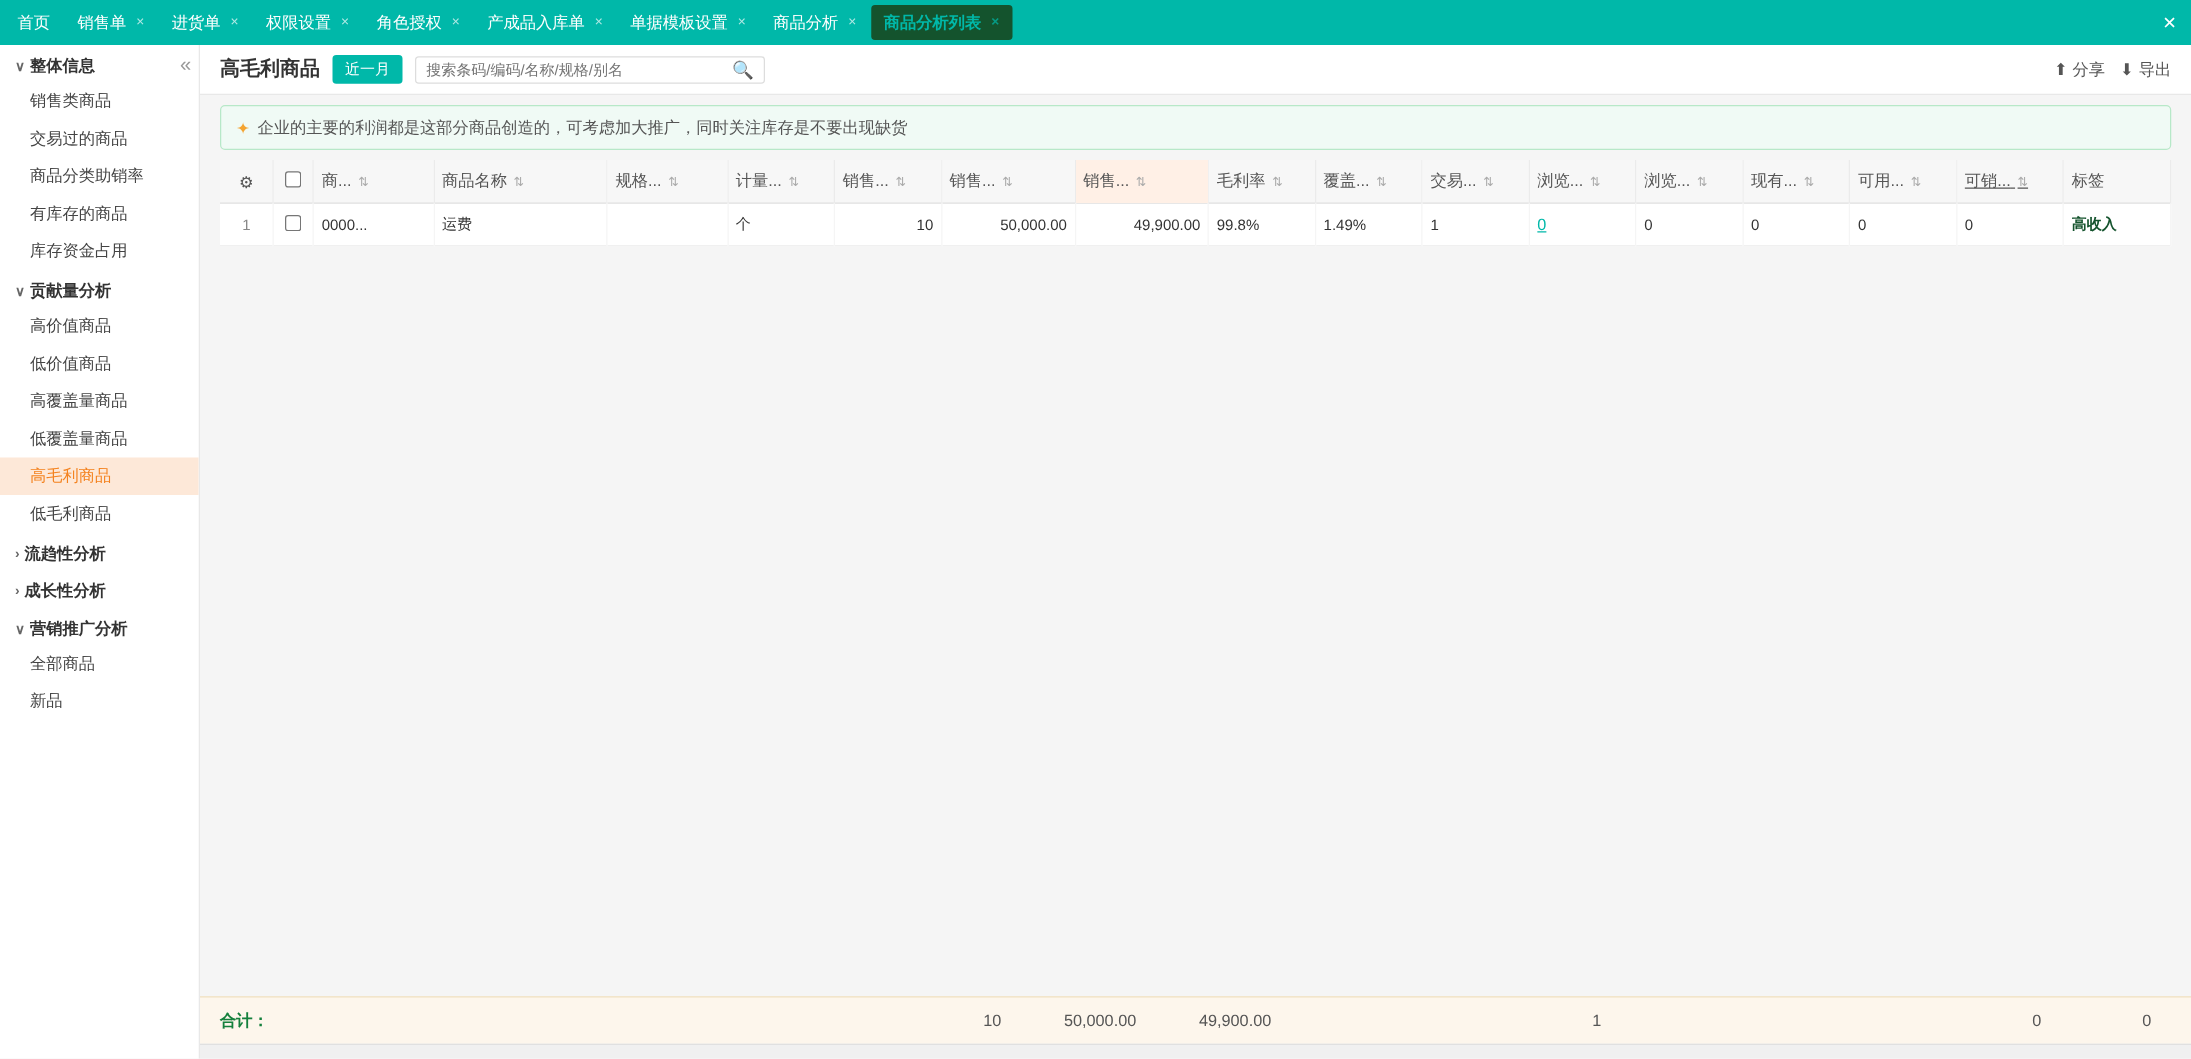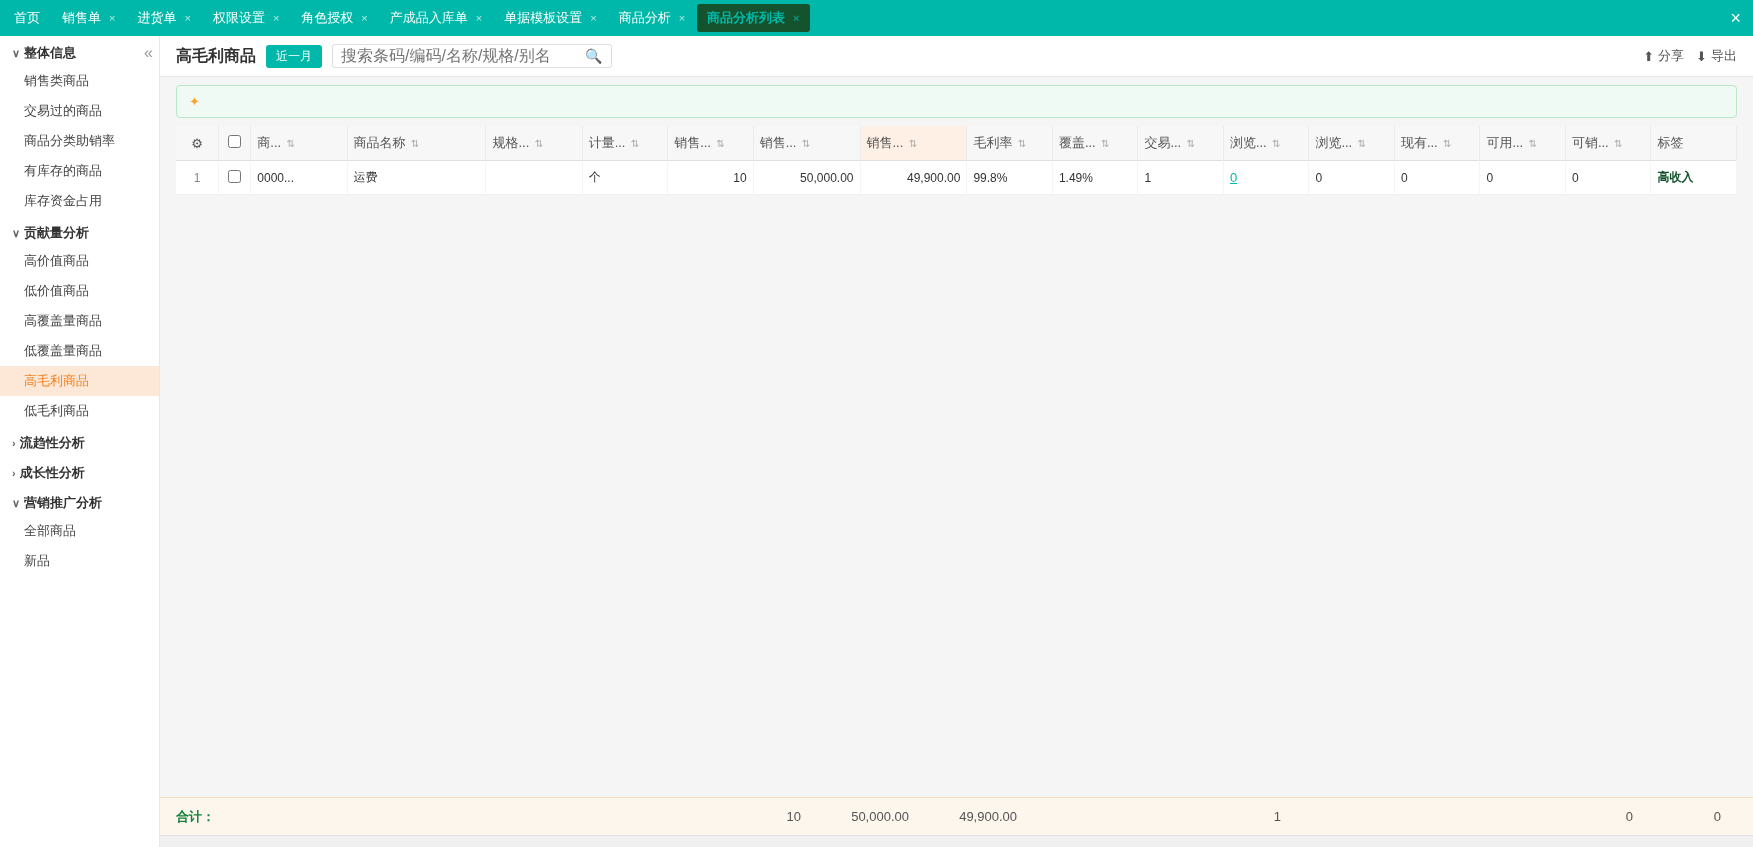--- a/index.html
+++ b/index.html
@@ -127,21 +127,21 @@
       border-radius: 3px;
       padding: 2px 8px;
       background: #fff;
       gap: 4px;
       flex: 1;
       max-width: 280px;
     }
     .search-box input {
       border: none;
       outline: none;
-      font-size: 16px;
+      font-size: 12px;
       color: #999;
       width: 100%;
     }
     .header-right {
       margin-left: auto;
       display: flex;
       gap: 12px;
       align-items: center;
     }
     .header-action-btn {
@@ -207,21 +207,21 @@
     thead th.col-sales-qty { width: 80px; }
     thead th.col-sales-amt { width: 100px; }
     thead th.col-sales-gross { width: 100px; }
     thead th.col-gross-rate { width: 80px; }
     thead th.col-coverage { width: 80px; }
     thead th.col-trade { width: 80px; }
     thead th.col-browse1 { width: 80px; }
     thead th.col-browse2 { width: 80px; }
     thead th.col-stock1 { width: 80px; }
     thead th.col-stock2 { width: 80px; }
-    thead th.col-stock3 { width: 80px; }
+    thead th.col-stock3 { width: 80px; text-decoration: underline; }
     thead th.col-tag { width: 80px; margin-left: 32px; }
 
     tbody tr { border-bottom: 1px solid #f0f0f0; }
     tbody td {
       padding: 8px 6px;
       color: #333;
       font-size: 12px;
       border-right: 1px solid #f5f5f5;
       white-space: nowrap;
       overflow: hidden;
@@ -389,20 +389,21 @@
         </div>
         <div class="header-action-btn">
           <span style="font-size:13px;">⬇</span>
           <span>导出</span>
         </div>
       </div>
     </div>
 
     <div class="info-banner">
       <span class="info-icon">✦</span>
+      <span>企业的主要的利润都是这部分商品创造的，可考虑加大推广，同时关注库存是不要出现缺货</span>
     </div>
 
     <div class="table-container">
       <table>
         <thead>
           <tr>
             <th class="col-num">
               <span>⚙</span>
             </th>
             <th class="col-check">

